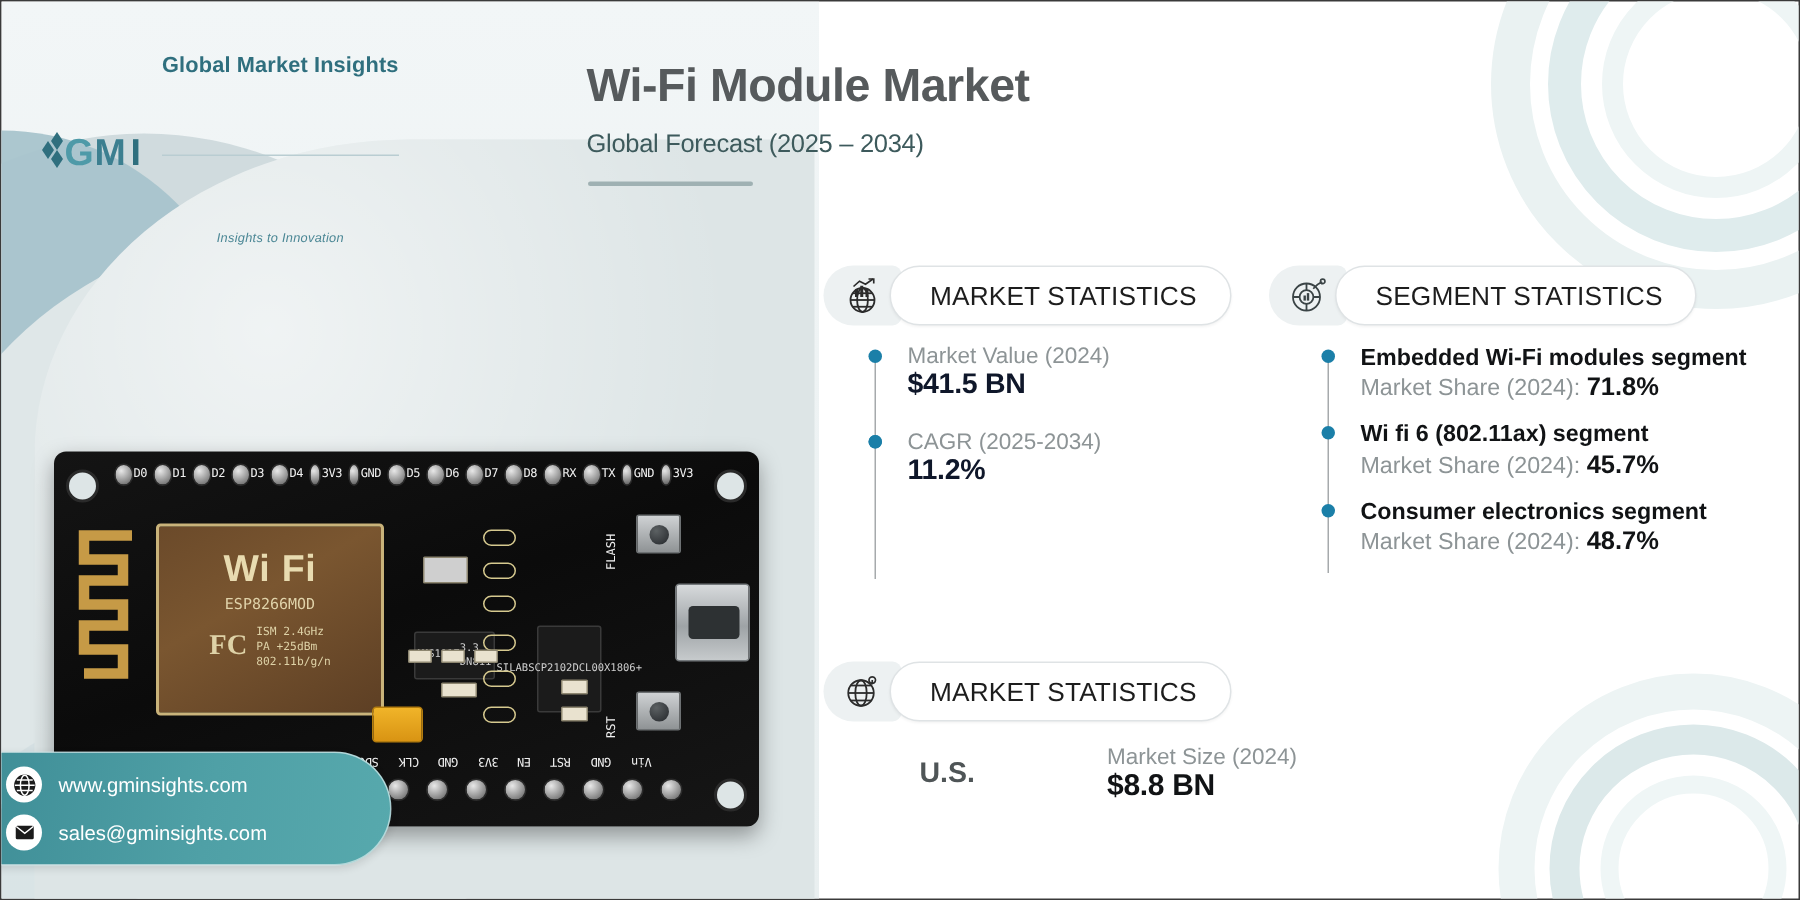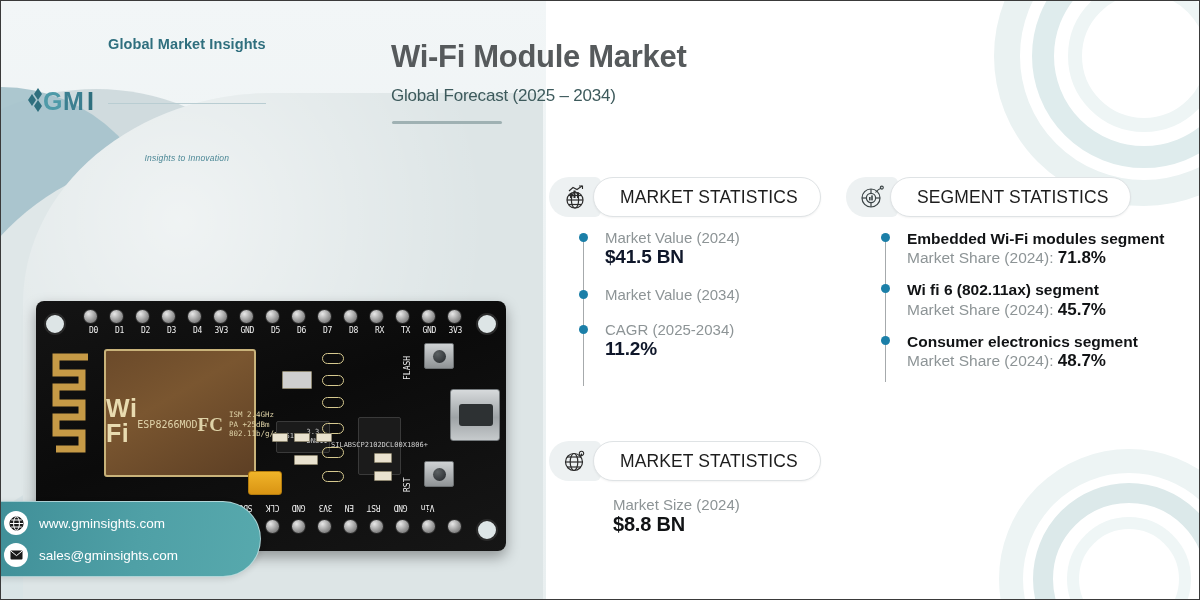--- a/index.html
+++ b/index.html
@@ -167,38 +167,38 @@
   .pcb {
     position: absolute; left: 35px; top: 300px;
     width: 470px; height: 250px;
     background: linear-gradient(160deg,#141414 0%, #0b0b0b 45%, #161616 100%);
     border-radius: 8px;
     box-shadow: 0 6px 14px rgba(0,0,0,.35);
     overflow: hidden;
   }
   .pin-row { position: absolute; display: flex; gap: 4px; }
   .pin {
-    width: 22px; display: flex; flex-direction: column; align-items: flex-end;
+    width: 22px; display: flex; flex-direction: row; align-items: flex-start;
   }
   .pin-hole {
     width: 15px; height: 15px; border-radius: 50%;
     background: radial-gradient(circle at 35% 30%, #e8e8e8, #9a9a9a 55%, #5a5a5a 100%);
     border: 1px solid #2a2a2a;
   }
   .pin-lab {
     font-family: "DejaVu Sans Mono", monospace;
     font-size: 8px; color: #f0f0f0; margin-top: 2px; letter-spacing: -.3px;
   }
   .pin-lab.rot { transform: rotate(180deg); }
   .esp-module {
     position: absolute; left: 68px; top: 48px; width: 152px; height: 128px;
     background: linear-gradient(150deg,#6b4a2a 0%, #7a5630 40%, #5d3f24 100%);
     border: 2px solid #c9b37a;
     border-radius: 3px;
-    display: flex; flex-direction: row; align-items: center;
+    display: flex; flex-direction: column; align-items: center;
     padding-top: 16px;
   }
   .esp-wifi {
     font-size: 25px; font-weight: bold; color: #e8dbb0;
     letter-spacing: .5px; line-height: 1;
   }
   .esp-name {
     font-family: "DejaVu Sans Mono", monospace;
     font-size: 10px; color: #e0d3aa; margin-top: 6px;
   }
@@ -334,21 +334,20 @@
     <div class="bullet-line" style="top:5px; height:152px;"></div>
 
     <div class="b-item" style="margin-bottom:18px;">
       <span class="b-dot" style="top:4px;"></span>
       <div class="b-label">Market Value (2024)</div>
       <div class="b-value">$41.5 BN</div>
     </div>
 
     <div class="b-item" style="margin-bottom:18px;">
       <span class="b-dot" style="top:4px;"></span>
-      <div class="b-label">Market Value (2034)</div>
     </div>
 
     <div class="b-item">
       <span class="b-dot" style="top:4px;"></span>
       <div class="b-label">CAGR (2025-2034)</div>
       <div class="b-value">11.2%</div>
     </div>
   </div>
 
   <div class="sec-head" style="left:845px; top:176px;">
@@ -412,20 +411,21 @@
         <line x1="5" y1="19" x2="19" y2="19"></line>
         <path d="M19.5 3.2 a2.2 2.2 0 1 1 -0.01 0 M19.5 5.4 L19.5 8.4" stroke="#2b2b2b" stroke-width="1.1"></path>
       </svg>
     </div>
     <div class="sec-pill">
       <span>MARKET STATISTICS</span>
     </div>
   </div>
 
   <div class="country-row" style="left:612px; top:495px;">
+    <div class="country-name" style="width:125px; padding-top:9px;">U.S.</div>
     <div>
       <div class="country-label">Market Size (2024)</div>
       <div class="country-value">$8.8 BN</div>
     </div>
   </div>
 
   <div class="pcb">
 
     <div class="mount-hole" style="left:8px; top:12px;"></div>
     <div class="mount-hole" style="right:8px; top:12px;"></div>

